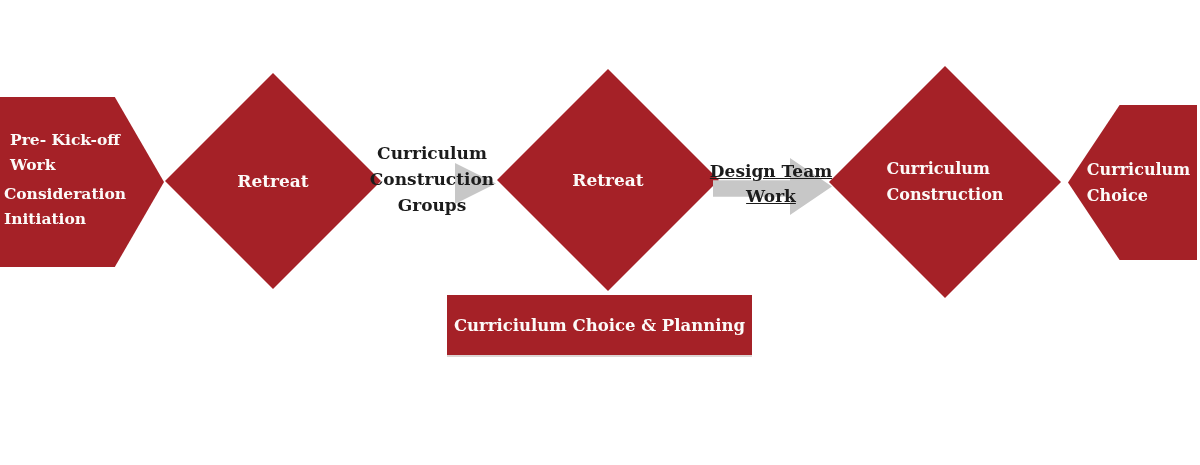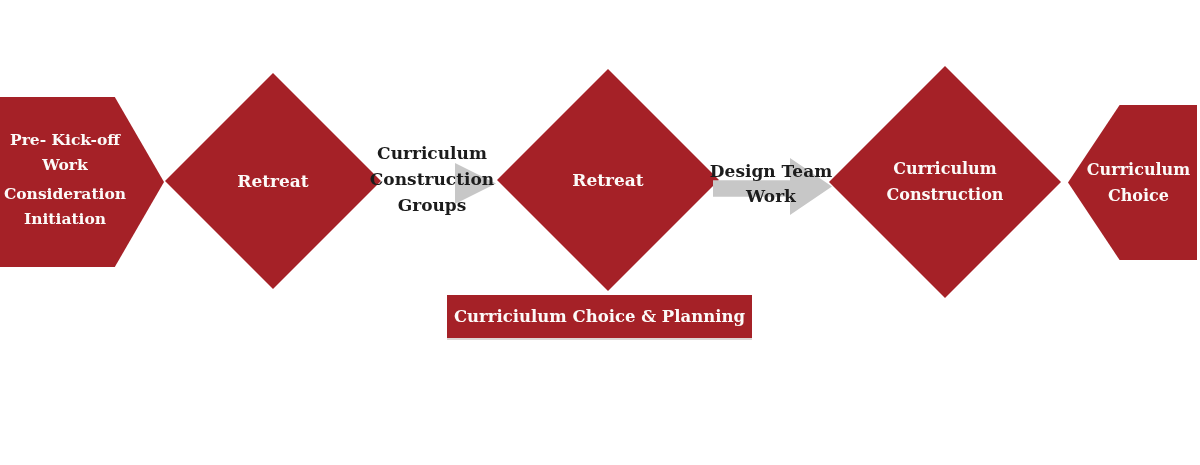--- a/index.html
+++ b/index.html
@@ -1,21 +1,21 @@
 <!DOCTYPE html>
 <html><head>
 <meta charset="utf-8">
 <style>
   html,body{margin:0;padding:0;background:#ffffff;}
   .canvas{
     position:relative;width:1200px;height:465px;background:#ffffff;overflow:hidden;
     font-family:"DejaVu Serif","Liberation Serif",serif;font-weight:bold;
   }
   .shape{position:absolute;display:flex;align-items:center;justify-content:center;
-         text-align:center;box-sizing:border-box;}
+         text-align:left;box-sizing:border-box;}
   .red{background:#a52127;color:#fcfaf8;}
   .gray{background:#c7c7c7;}
   .diamond{clip-path:polygon(50% 0,100% 50%,50% 100%,0 50%);}
   .pentagon-right{clip-path:polygon(0 0,70% 0,100% 50%,70% 100%,0 100%);}
   .pennant-left{clip-path:polygon(40% 0,100% 0,100% 100%,40% 100%,0 50%);}
   .tri-right{clip-path:polygon(0 0,100% 50%,0 100%);}
   .arrow-right{clip-path:polygon(0 39%,64.7% 39%,64.7% 0,100% 50%,64.7% 100%,64.7% 68%,0 68%);}
   .blacklabel{position:absolute;color:#1c1c1c;text-align:center;}
   .line{display:block;}
   
@@ -23,24 +23,24 @@
              padding-right:34px;padding-bottom:6px;flex-direction:column;}
   .s-prekick .para2{margin-top:4px;}
   .s-d1{left:165px;top:73px;width:216px;height:216px;font-size:17px;}
   .s-d2{left:497px;top:69px;width:222px;height:222px;font-size:17px;}
   .s-d3{left:829px;top:66px;width:232px;height:232px;font-size:16px;line-height:26px;}
   .s-launch{left:1068px;top:105px;width:129px;height:155px;font-size:16px;line-height:26px;
             padding-left:12px;}
   .g-tri{left:455px;top:163px;width:41px;height:41px;}
   .g-arrow{left:713px;top:158px;width:119px;height:57px;}
   .t-arch{left:362px;top:140px;width:140px;font-size:17px;line-height:26px;}
-  .t-design{left:701px;top:159px;width:140px;font-size:17px;line-height:25px;}
+  .t-design{left:701px;top:159px;width:140px;font-size:17px;line-height:25px;text-decoration:underline;}
   .s-future{left:132px;top:295px;width:265px;height:43px;font-size:16.5px;
             box-shadow:0 2px 0 #ddd6d4;}
-  .s-choice{left:447px;top:295px;width:305px;height:43px;font-size:16.5px;
+  .s-choice{left:447px;top:295px;width:305px;height:60px;font-size:16.5px;
             box-shadow:0 2px 0 #ddd6d4;}
   .s-teams{left:2px;top:353px;width:1196px;height:40px;font-size:16.5px;
            box-shadow:0 2px 0 #ddd6d4;}
 </style>
 </head>
 <body>
 
 <div class="canvas">
 
   <div class="shape red pentagon-right s-prekick">

